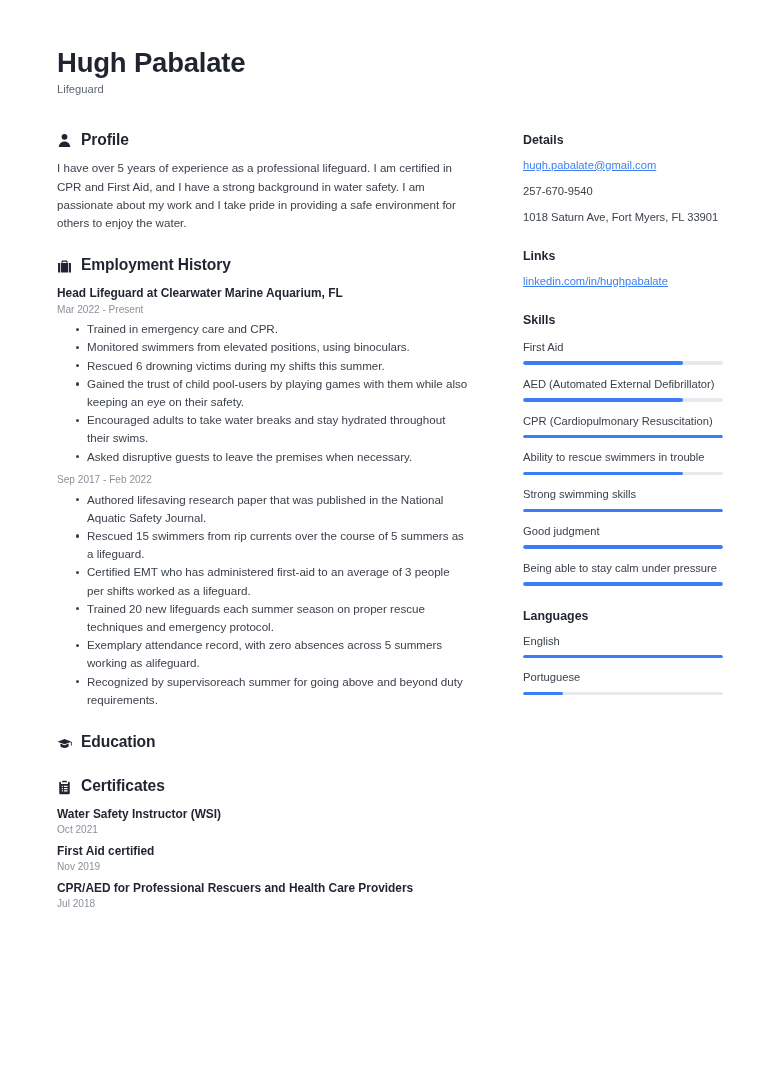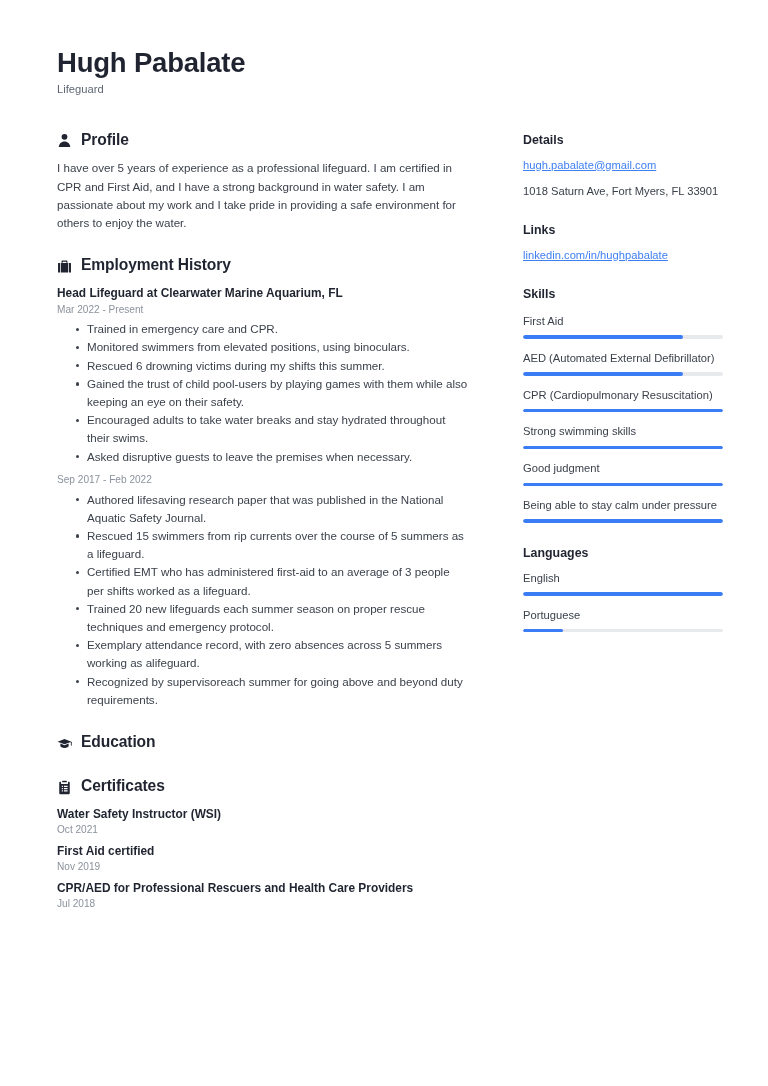--- a/index.html
+++ b/index.html
@@ -302,20 +302,21 @@
         </div>
       </div>
 
     </div>
 
     <div class="col-side">
 
       <div class="side-block">
         <div class="side-title">Details</div>
         <a class="side-link">hugh.pabalate@gmail.com</a>
+        <div class="side-line">257-670-9540</div>
         <div class="side-line">1018 Saturn Ave, Fort Myers, FL 33901</div>
       </div>
 
       <div class="side-block side-block--links">
         <div class="side-title">Links</div>
         <a class="side-link">linkedin.com/in/hughpabalate</a>
       </div>
 
       <div class="side-block side-block--skills">
         <div class="side-title">Skills</div>
@@ -332,20 +333,26 @@
             <div class="bar-fill" style="width: 80%;"></div>
           </div>
         </div>
         <div class="bar-item">
           <div class="bar-label">CPR (Cardiopulmonary Resuscitation)</div>
           <div class="bar-track">
             <div class="bar-fill" style="width: 100%;"></div>
           </div>
         </div>
         <div class="bar-item">
+          <div class="bar-label">Ability to rescue swimmers in trouble</div>
+          <div class="bar-track">
+            <div class="bar-fill" style="width: 80%;"></div>
+          </div>
+        </div>
+        <div class="bar-item">
           <div class="bar-label">Strong swimming skills</div>
           <div class="bar-track">
             <div class="bar-fill" style="width: 100%;"></div>
           </div>
         </div>
         <div class="bar-item">
           <div class="bar-label">Good judgment</div>
           <div class="bar-track">
             <div class="bar-fill" style="width: 100%;"></div>
           </div>

